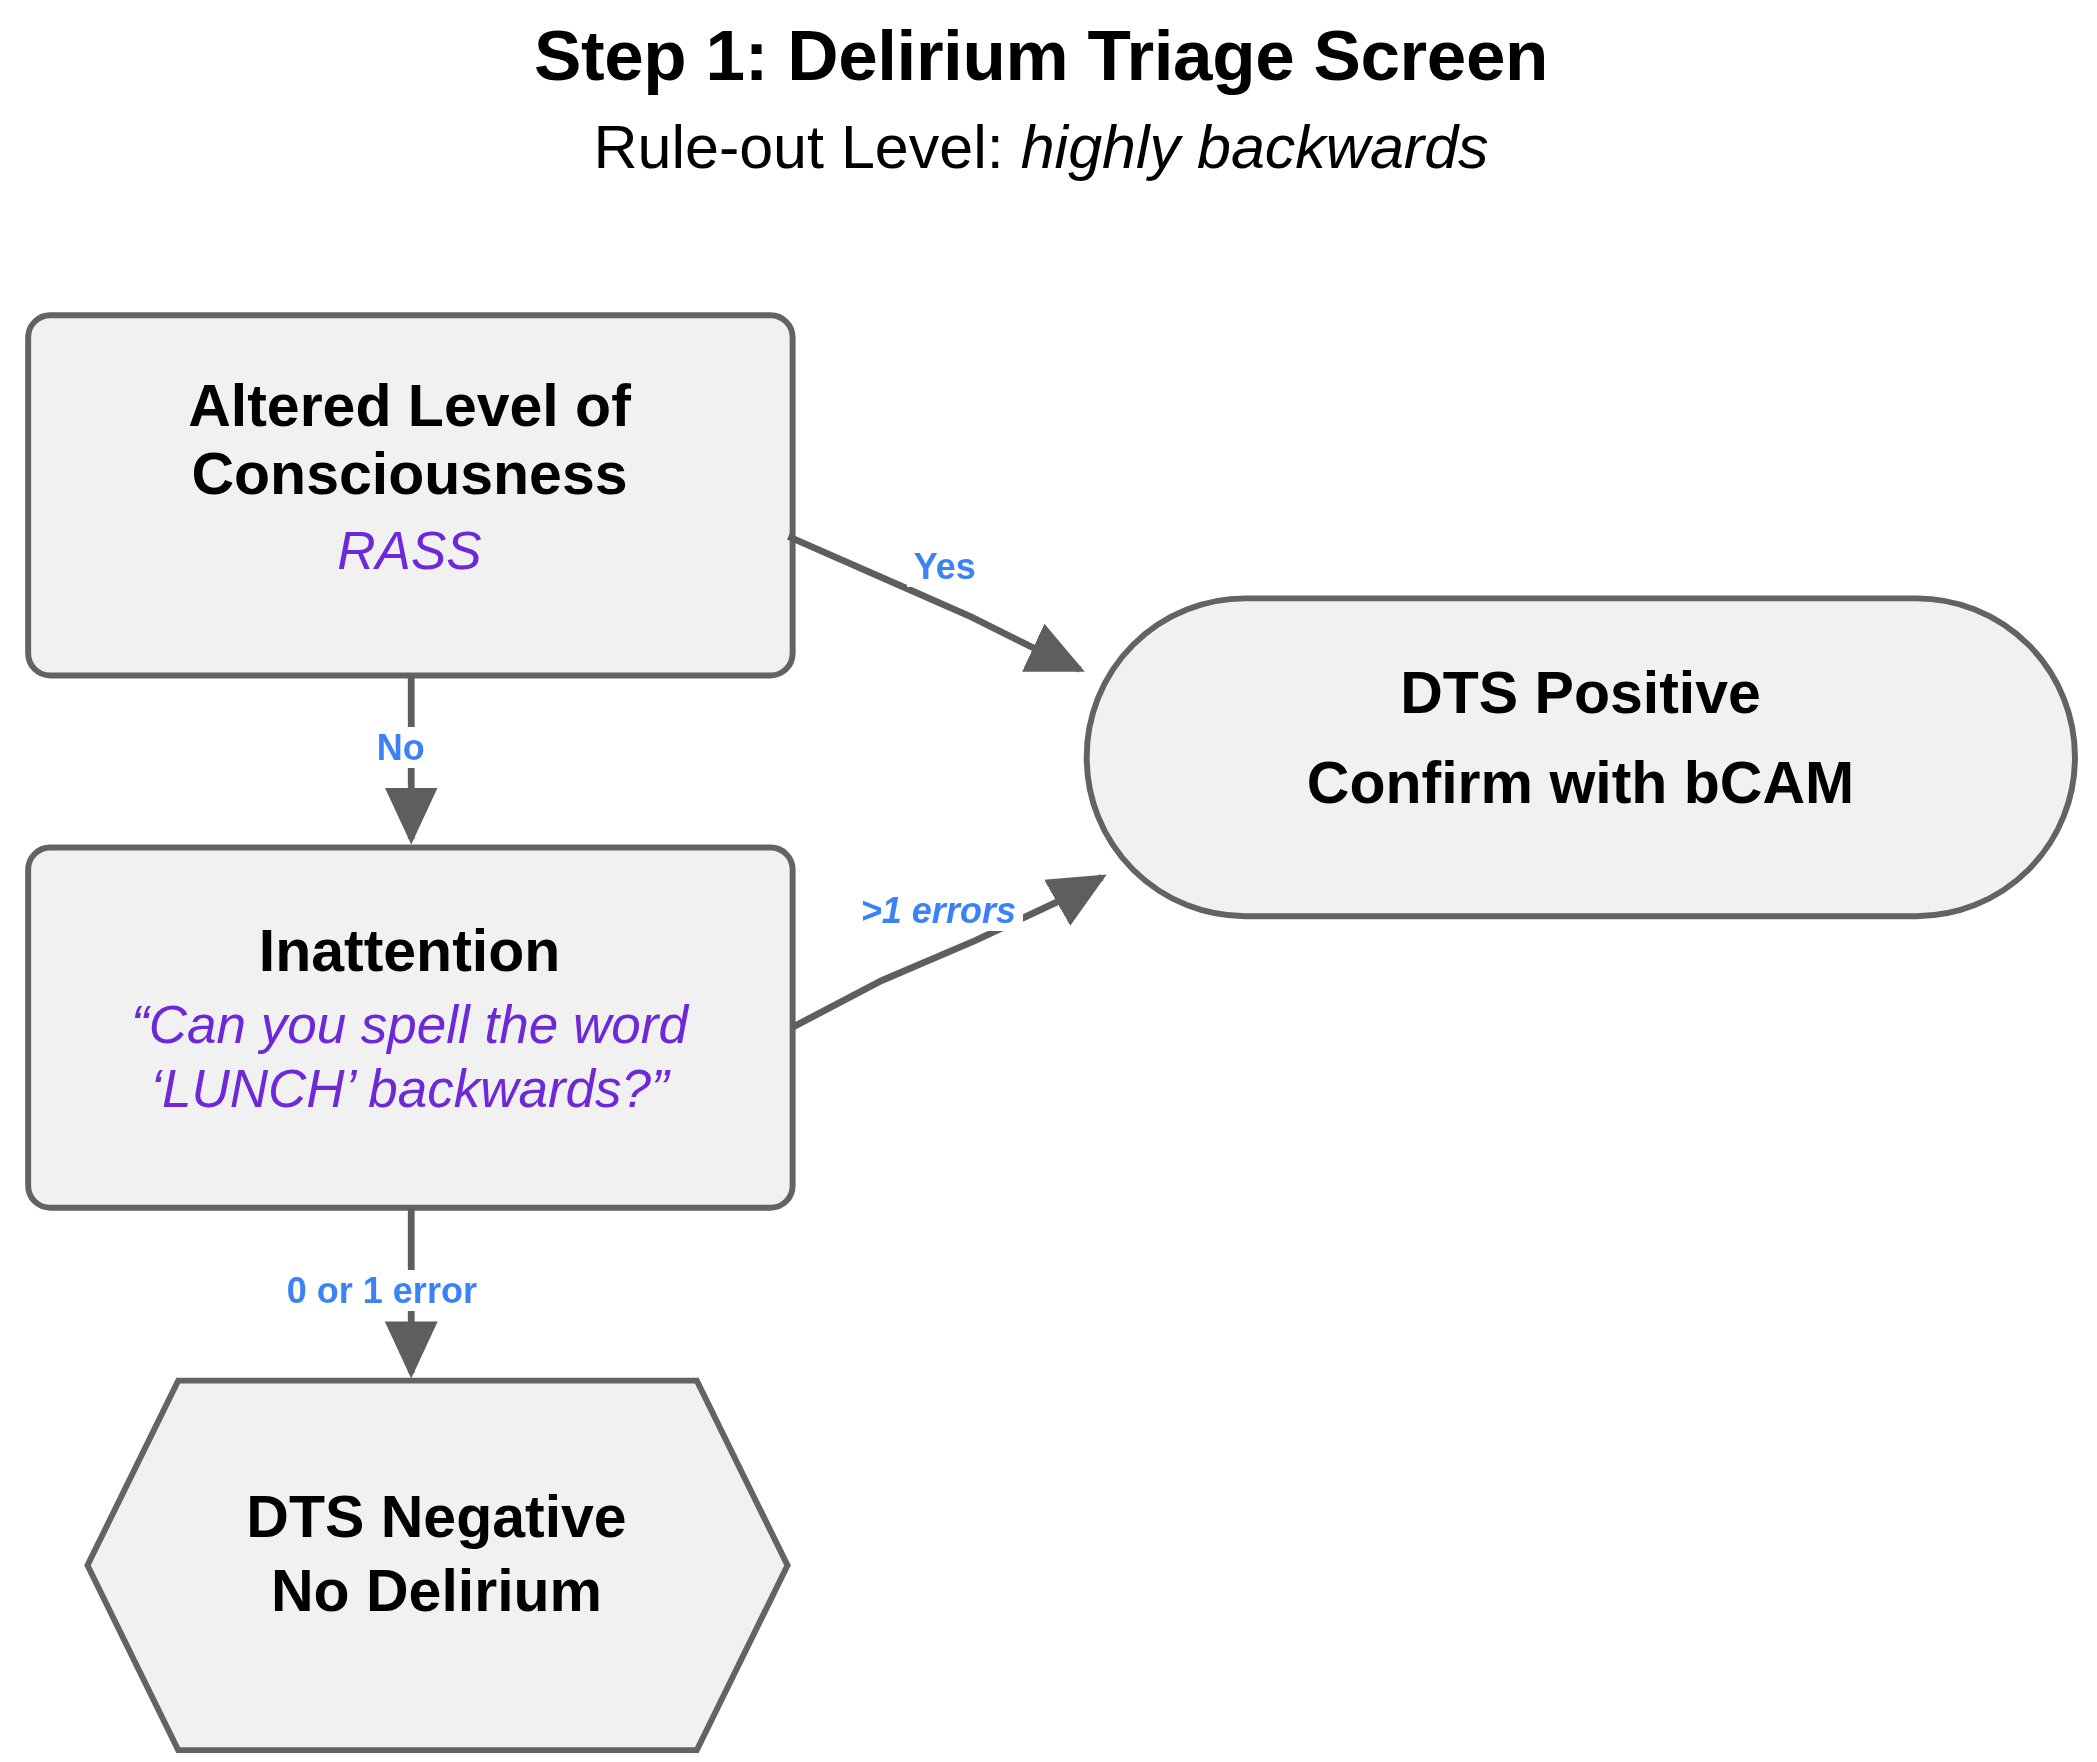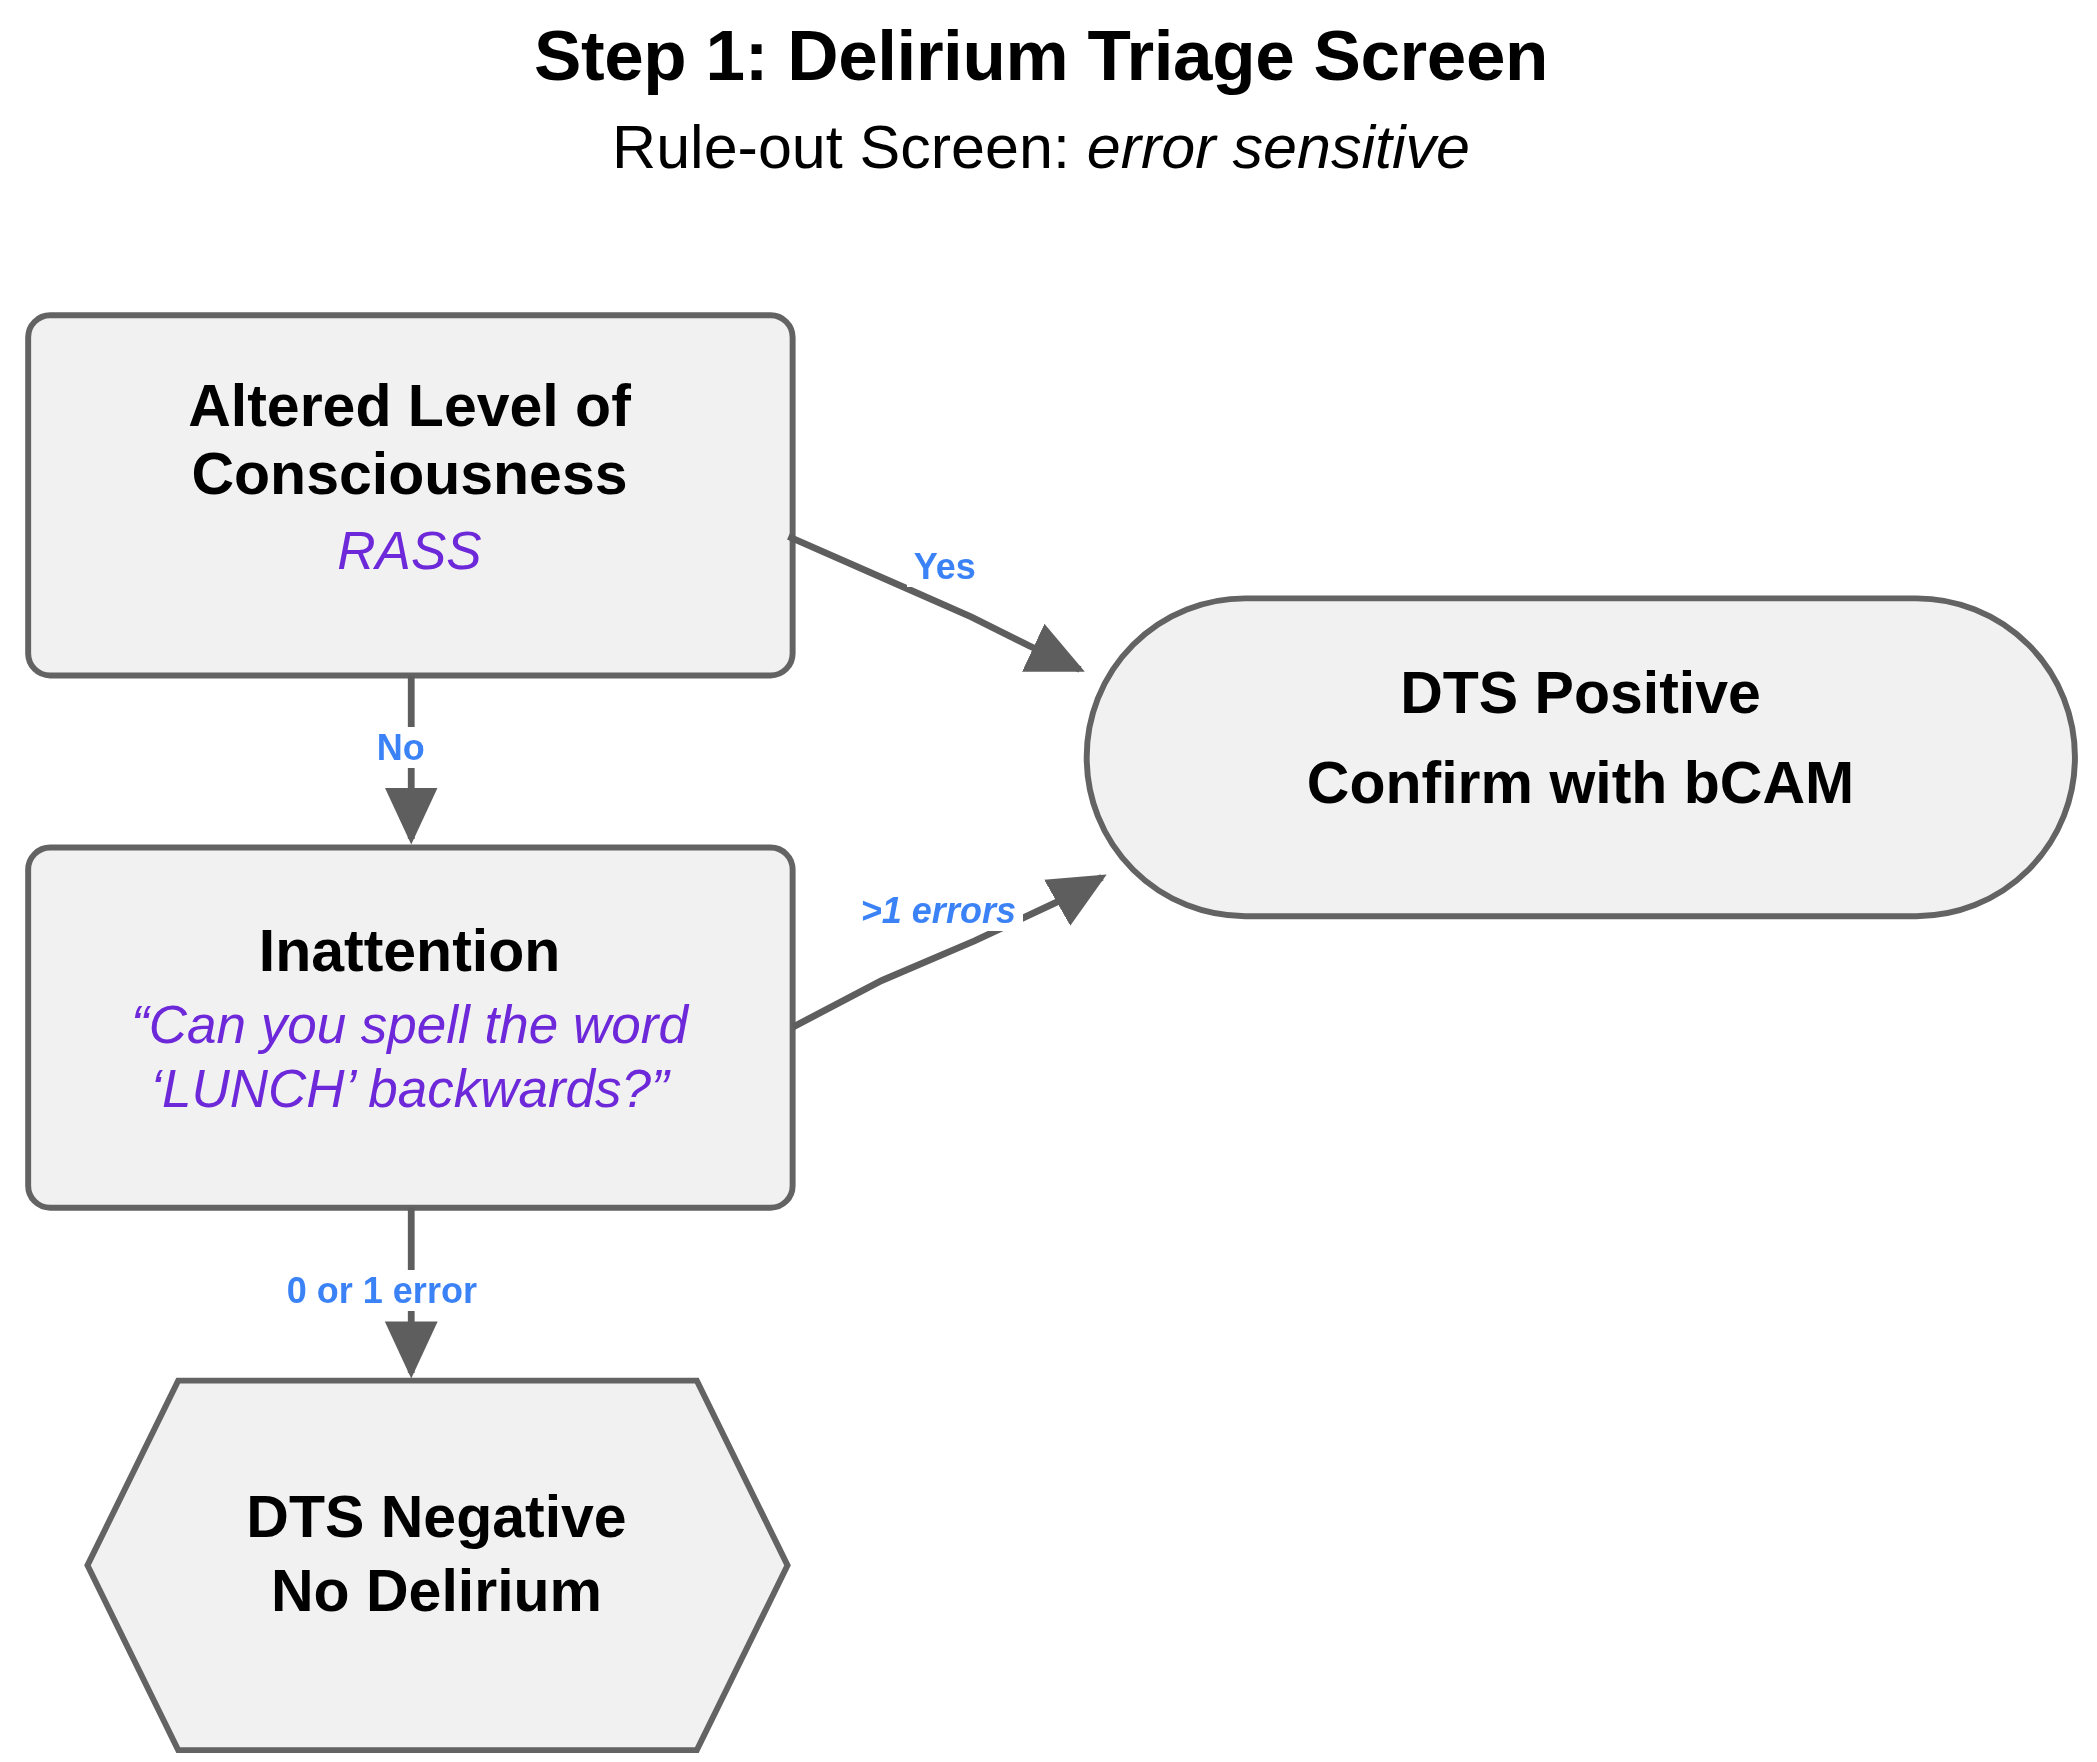--- a/index.html
+++ b/index.html
@@ -109,21 +109,21 @@
   #lbl-gt1        { left: 854px; top: 890px; font-style: italic; }
   #lbl-0or1       { left: 280px;  top: 1270px; }
 </style>
 </head>
 <body>
 
 <div id="canvas">
 
   <div id="heading">
     <h1 id="title">Step 1: Delirium Triage Screen</h1>
-    <div id="subtitle"><span>Rule-out Screen: </span><span class="emph">error sensitive</span></div>
+    <div id="subtitle"><span>Rule-out Level: </span><span class="emph">highly backwards</span></div>
   </div>
 
   <svg id="diagram" viewBox="0 0 2475 2079" xmlns="http://www.w3.org/2000/svg">
     <defs>
       <marker id="arrowhead" markerWidth="9" markerHeight="9" refX="7.6" refY="4.5" orient="auto" markerUnits="strokeWidth">
         <path d="M0,0.6 L8.4,4.5 L0,8.4 z" fill="#5e5e5e"></path>
       </marker>
     </defs>
 
     

